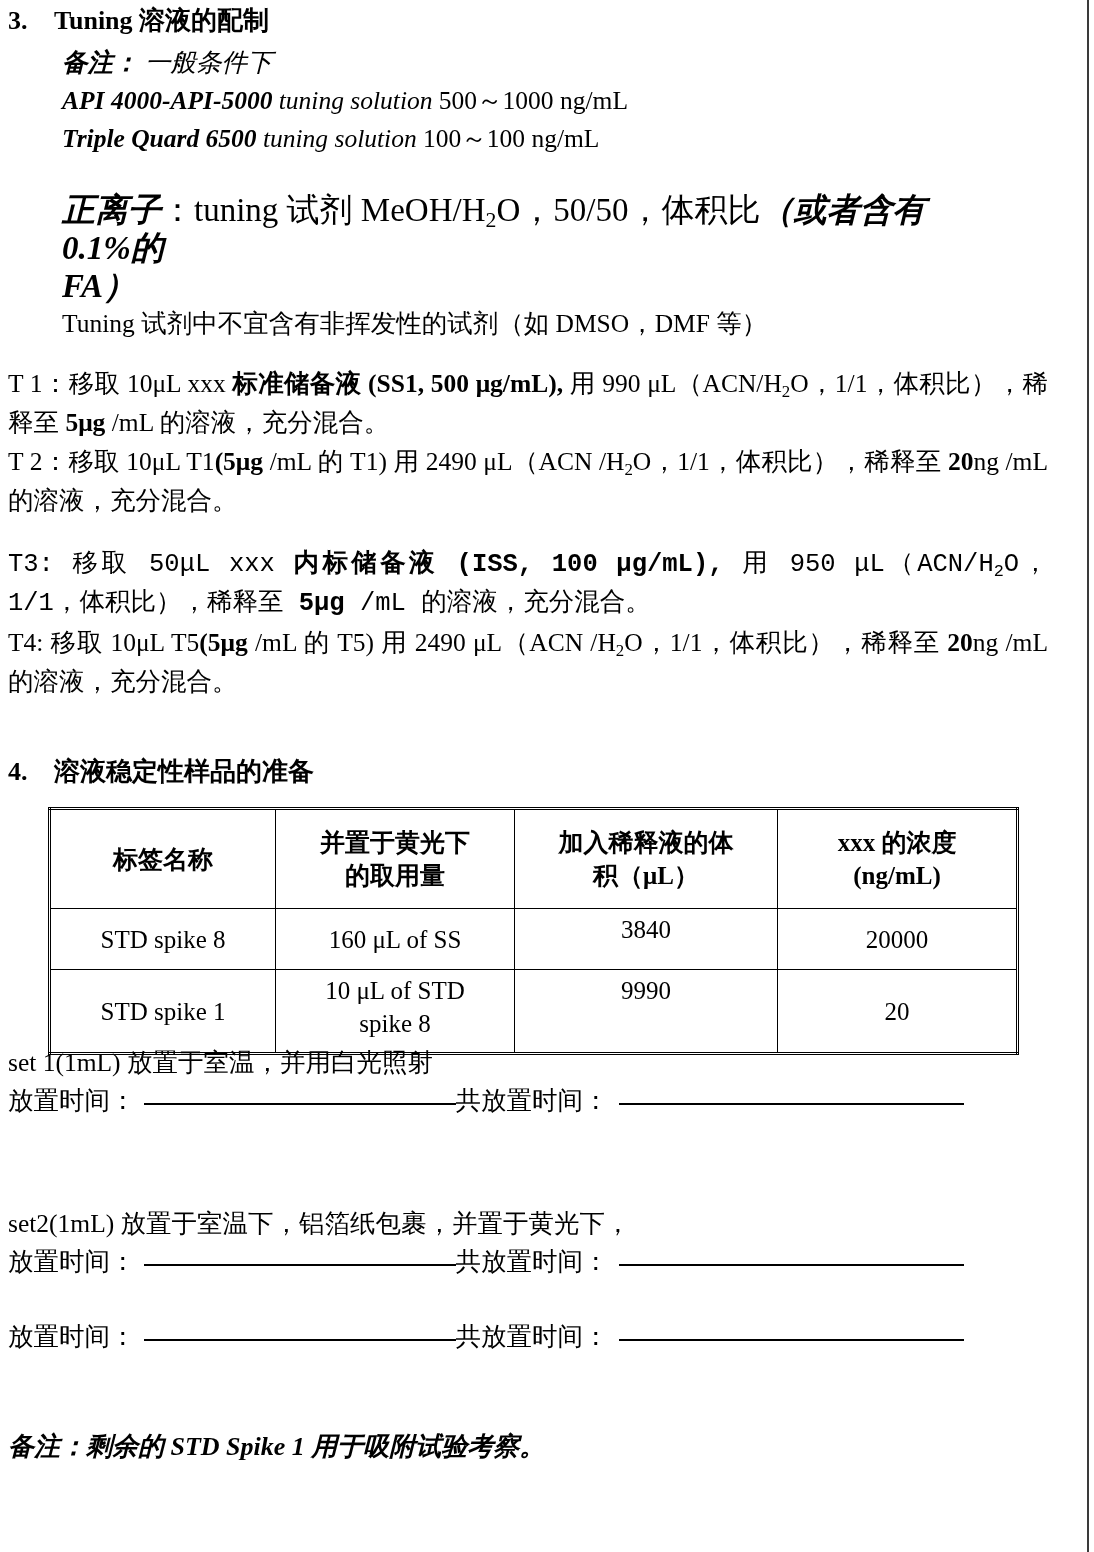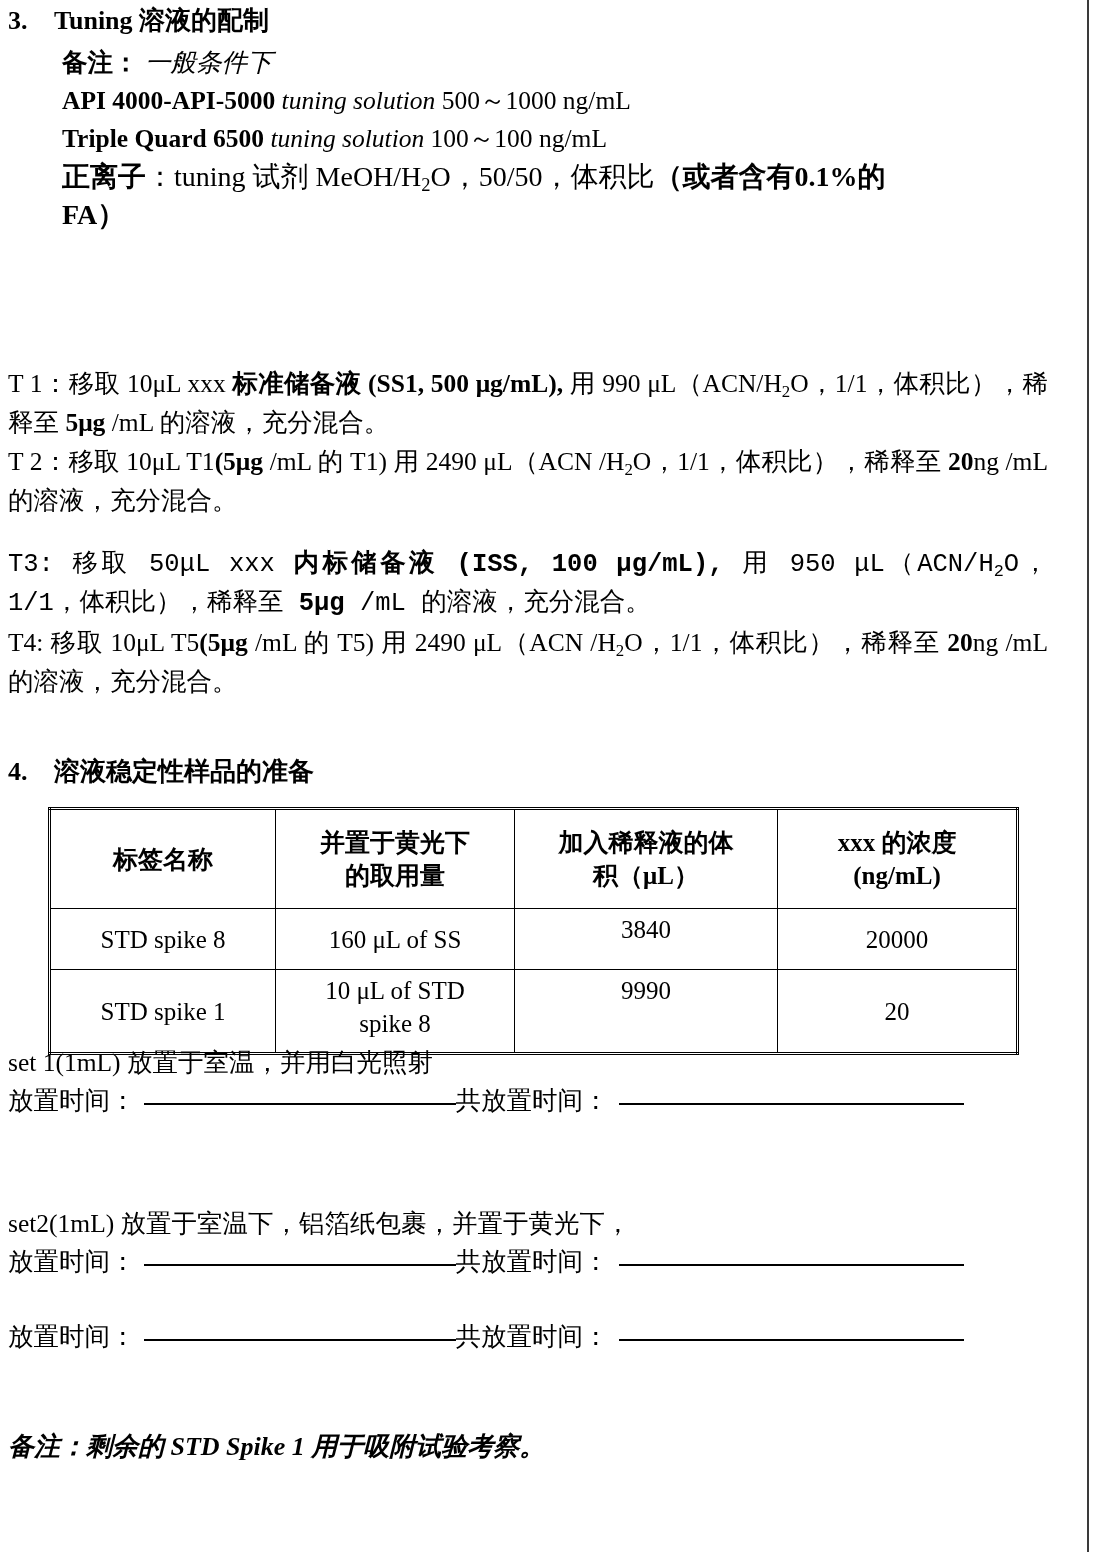--- a/index.html
+++ b/index.html
@@ -35,26 +35,27 @@
     padding: 0;
   }
 
   
   .line {
     font-size: 25.5px;
     line-height: 38px;
     white-space: nowrap;
   }
   .wrapline {
-    font-size: 28px;
-    line-height: 38px;
+    font-size: 33px;
+    line-height: 38px;
+    margin-top: 33px;
   }
   .b   { font-weight: bold; }
   .i   { font-style: italic; margin-top: 48px; }
-  .bi  { font-weight: bold; }
+  .bi  { font-weight: bold; font-style: italic; }
   sub  { font-size: 0.66em; line-height: 0; vertical-align: -0.28em; }
 
   
   .sec-head {
     position: absolute;
     font-size: 26px;
     font-weight: bold;
     line-height: 34px;
     white-space: nowrap;
   }
@@ -171,20 +172,21 @@
 
     <div class="line">
       <span class="bi">Triple Quard 6500</span><span class="i"> tuning solution </span><span>100～100 ng/mL</span>
     </div>
 
     <div class="wrapline" style="width:920px;">
       <span class="bi">正离子</span><span>：tuning 试剂 MeOH/H</span><sub>2</sub><span>O，50/50，体积比</span><span class="bi">（或者含有0.1%的</span><br><span class="bi">FA）</span>
     </div>
 
 
+    <div class="line">Tuning 试剂中不宜含有非挥发性的试剂（如 DMSO，DMF 等）</div>
   </div>
 
   <div class="para" style="top:364px;">
     <span>T 1：</span><span>移取 10μL xxx </span><span class="b">标准储备液 (SS1, 500 μg/mL),</span><span> 用 990 μL（ACN/H</span><sub>2</sub><span>O，1/1，体积比），稀释至 </span><span class="b">5μg</span><span> /mL 的溶液，充分混合。</span>
   </div>
 
   <div class="para" style="top:442px;">
     <span>T 2：</span><span>移取 10μL T1</span><span class="b">(5μg</span><span> /mL 的 T1) 用 2490 μL（ACN /H</span><sub>2</sub><span>O，1/1，体积比），稀释至 </span><span class="b">20</span><span>ng /mL 的溶液，充分混合。</span>
   </div>
 

